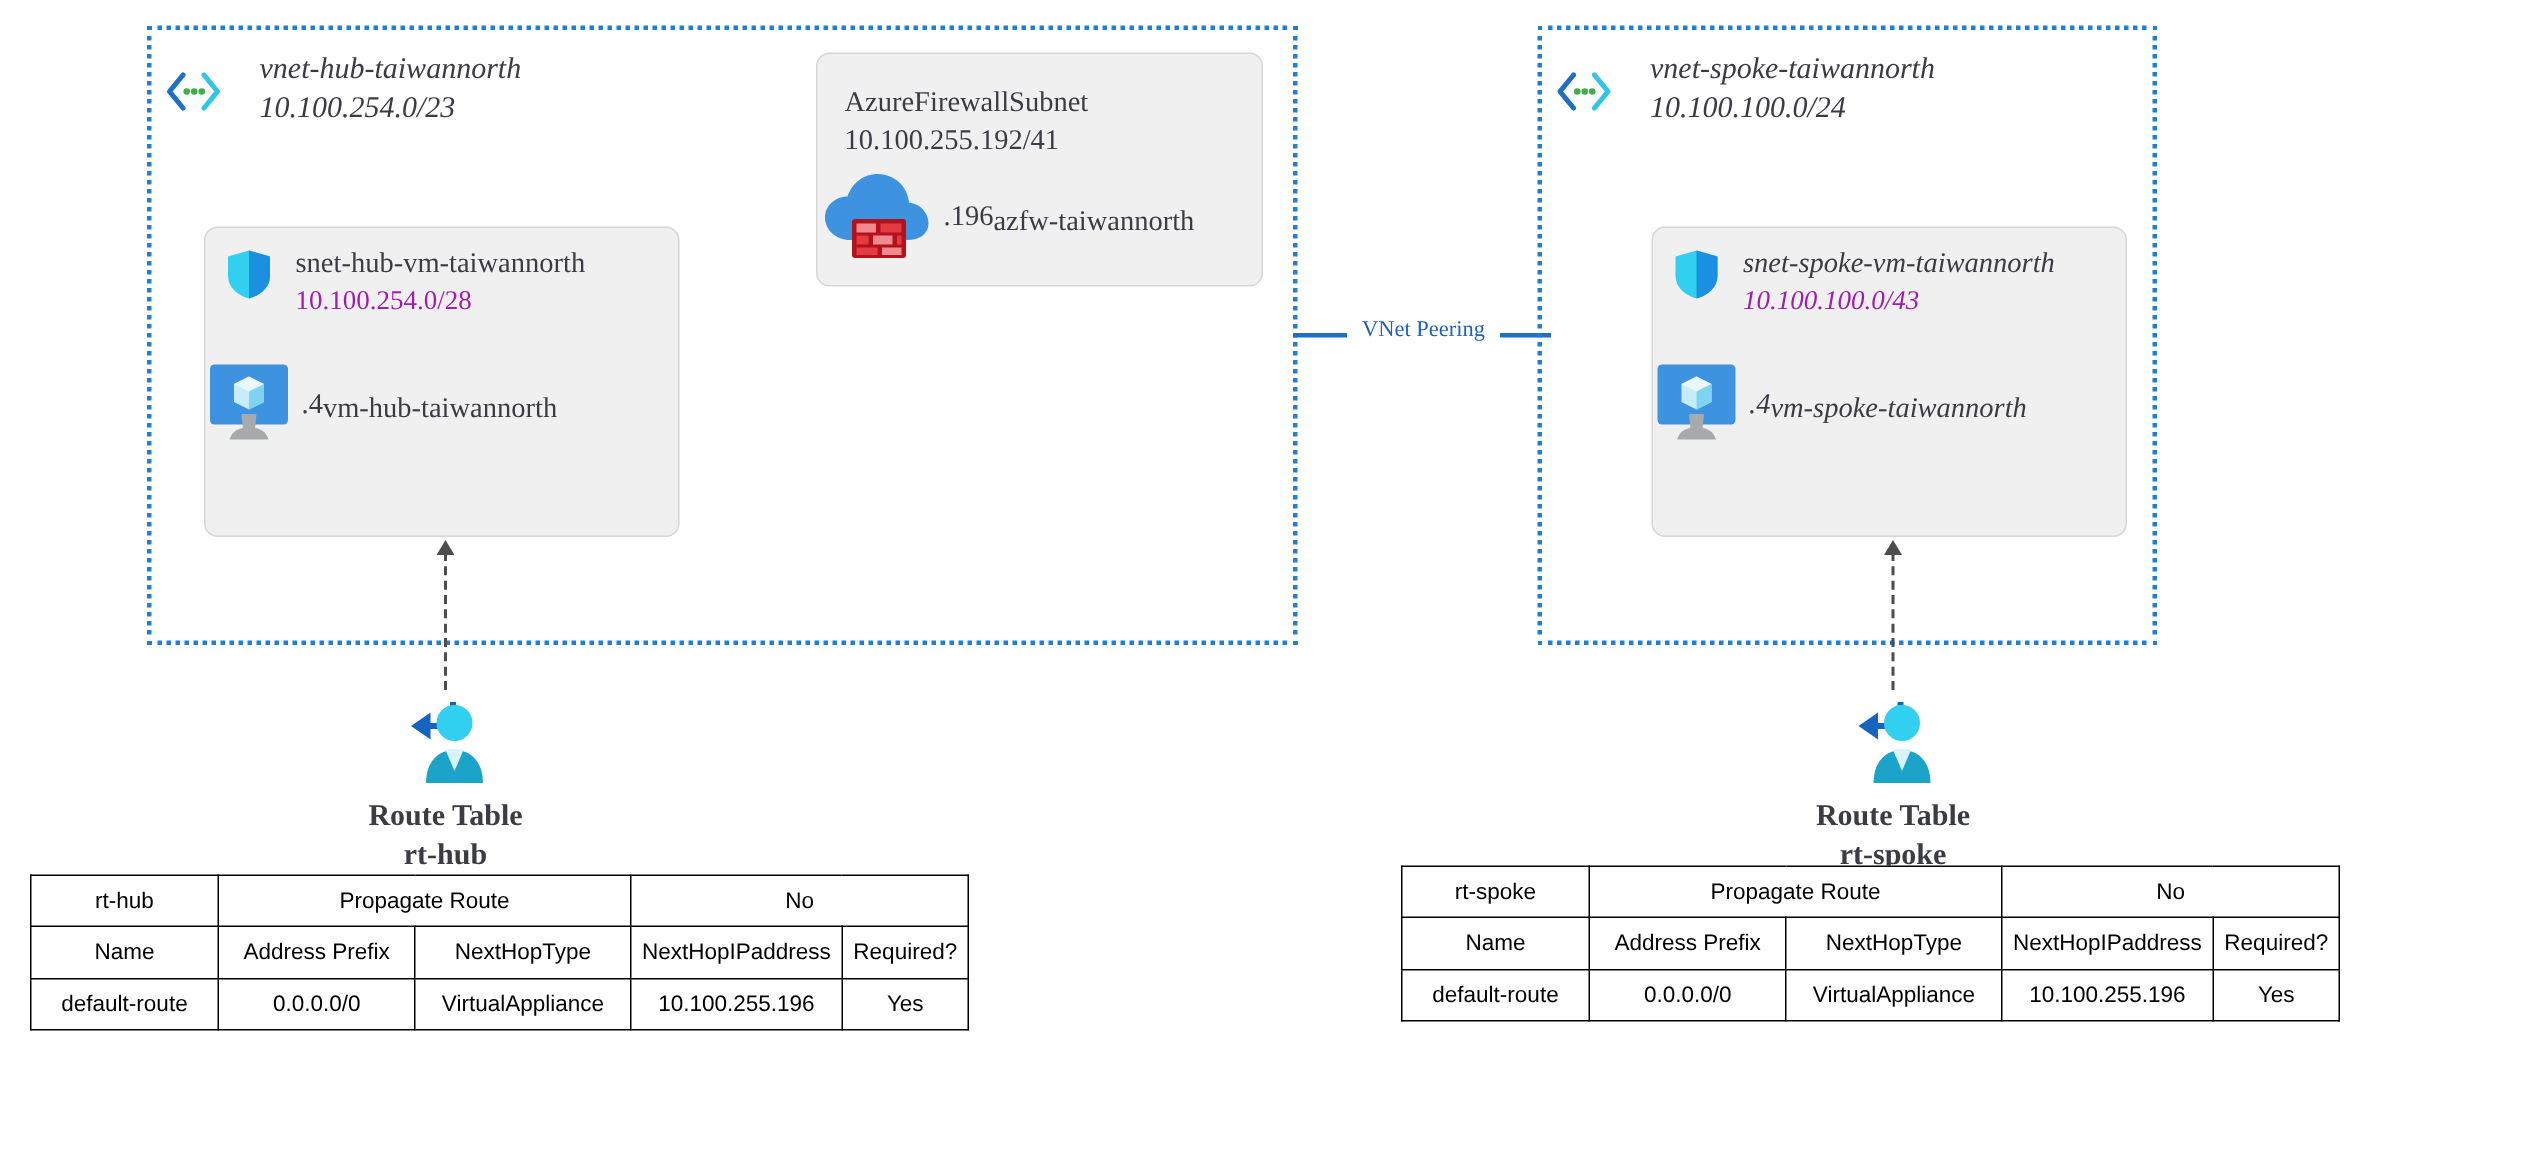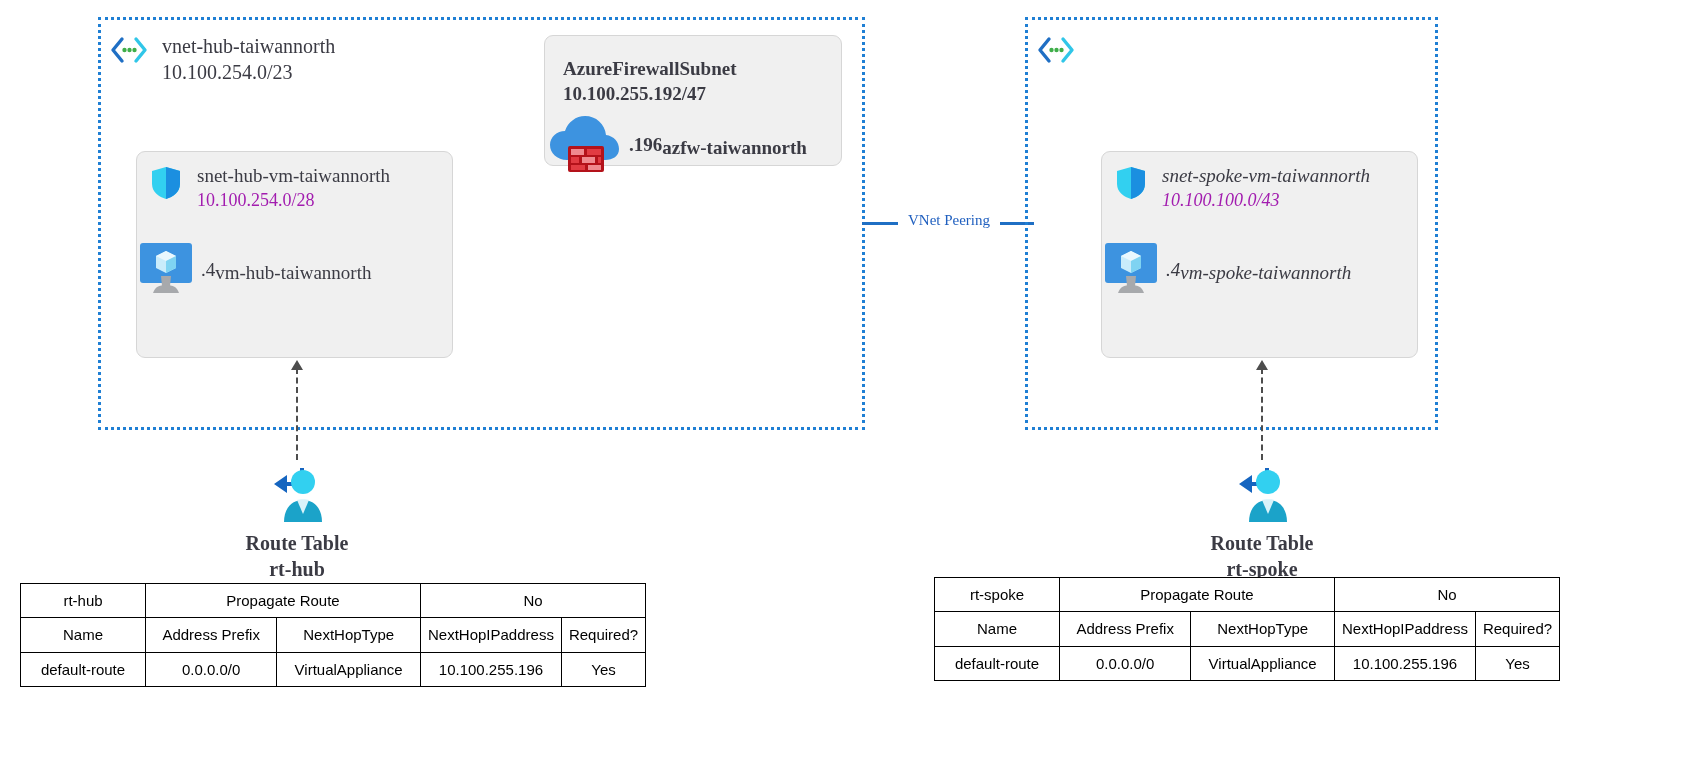--- a/index.html
+++ b/index.html
@@ -22,22 +22,23 @@
     border: 3px dotted #1f7fd4;
     background: transparent;
     box-sizing: border-box;
   }
   #vnet-hub  { left: 98px;  top: 17px;  width: 767px; height: 413px; }
   #vnet-spoke{ left: 1025px;top: 17px;  width: 413px; height: 413px; }
 
   .vnet-head {
     position: absolute;
     display: flex;
-    align-items: flex-start;
-    gap: 14px;
+    align-items: center;
+    gap: 25px;
+    font-style: italic;
   }
   .vnet-title-wrap { line-height: 1.28; }
   .vnet-name, .vnet-cidr {
     font-size: 20px;
     color: #3b3b44;
     white-space: nowrap;
   }
 
   
   .vnet-icon { width: 38px; height: 28px; flex: none; margin-top: 2px; }
@@ -45,21 +46,21 @@
   
   .subnet {
     position: absolute;
     background: #f0f0f0;
     border: 1px solid #d6d6d6;
     border-radius: 9px;
     box-sizing: border-box;
   }
   #snet-hub   { left: 136px;  top: 151px; width: 317px; height: 207px; }
   #snet-spoke { left: 1101px; top: 151px; width: 317px; height: 207px; font-style: italic; }
-  #snet-fw    { left: 544px;  top: 35px;  width: 298px; height: 131px; font-weight: bold; }
+  #snet-fw    { left: 544px;  top: 35px;  width: 298px; height: 156px; }
 
   .snet-head {
     position: absolute;
     left: 14px;
     top: 12px;
     display: flex;
     align-items: flex-start;
     gap: 16px;
   }
   .shield-icon { width: 30px; height: 34px; flex: none; margin-top: 2px; }
@@ -209,21 +210,21 @@
       </span>
       <span class="res-suffix">.4</span>
     </div>
     <div class="res-label">vm-hub-taiwannorth</div>
   </div>
 </div>
 
 <div class="subnet" id="snet-fw">
   <div class="fw-head">
     <div class="snet-name">AzureFirewallSubnet</div>
-    <div class="snet-cidr2">10.100.255.192/47</div>
+    <div class="snet-cidr2">10.100.255.192/41</div>
   </div>
   <div class="resource" style="top:78px;">
     <div class="res-row">
       <span class="fw-icon">
         <svg viewBox="0 0 78 62" width="78" height="62">
           <path d="M22 46 C12 46 5 39 5 31 C5 23 12 17 20 17 C23 8 31 2 40 2 C51 2 60 10 61 21 C69 22 74 28 74 35 C74 42 68 46 60 46 Z" fill="#3d93e0"></path>
           <rect x="23" y="32" width="36" height="26" rx="2" fill="#b4121a"></rect>
           <rect x="26" y="35" width="13" height="6" fill="#f08a8f"></rect>
           <rect x="42" y="35" width="14" height="6" fill="#e23b42"></rect>
           <rect x="26" y="43" width="8" height="6" fill="#e23b42"></rect>
@@ -249,20 +250,24 @@
 <div class="vnet-head" style="left:1037px; top:34px;">
   <span class="vnet-icon">
     <svg viewBox="0 0 38 28" width="38" height="28">
       <path d="M12 3 L3 14 L12 25" fill="none" stroke="#1f6fc4" stroke-width="3.4" stroke-linecap="round" stroke-linejoin="round"></path>
       <path d="M26 3 L35 14 L26 25" fill="none" stroke="#30c6e8" stroke-width="3.4" stroke-linecap="round" stroke-linejoin="round"></path>
       <circle cx="14.5" cy="14" r="2.2" fill="#3fae49"></circle>
       <circle cx="19.5" cy="14" r="2.2" fill="#3fae49"></circle>
       <circle cx="24.5" cy="14" r="2.2" fill="#3fae49"></circle>
     </svg>
   </span>
+  <span class="vnet-title-wrap">
+    <div class="vnet-name">vnet-spoke-taiwannorth</div>
+    <div class="vnet-cidr">10.100.100.0/24</div>
+  </span>
 </div>
 
 <div class="subnet" id="snet-spoke">
   <div class="snet-head">
     <span class="shield-icon">
       <svg viewBox="0 0 30 34" width="30" height="34">
         <path d="M15 1 L29 5 V18 C29 26 22 31 15 33 C8 31 1 26 1 18 V5 Z" fill="#32d0f0"></path>
         <path d="M15 1 L29 5 V18 C29 26 22 31 15 33 Z" fill="#1b8fe0"></path>
       </svg>
     </span>

